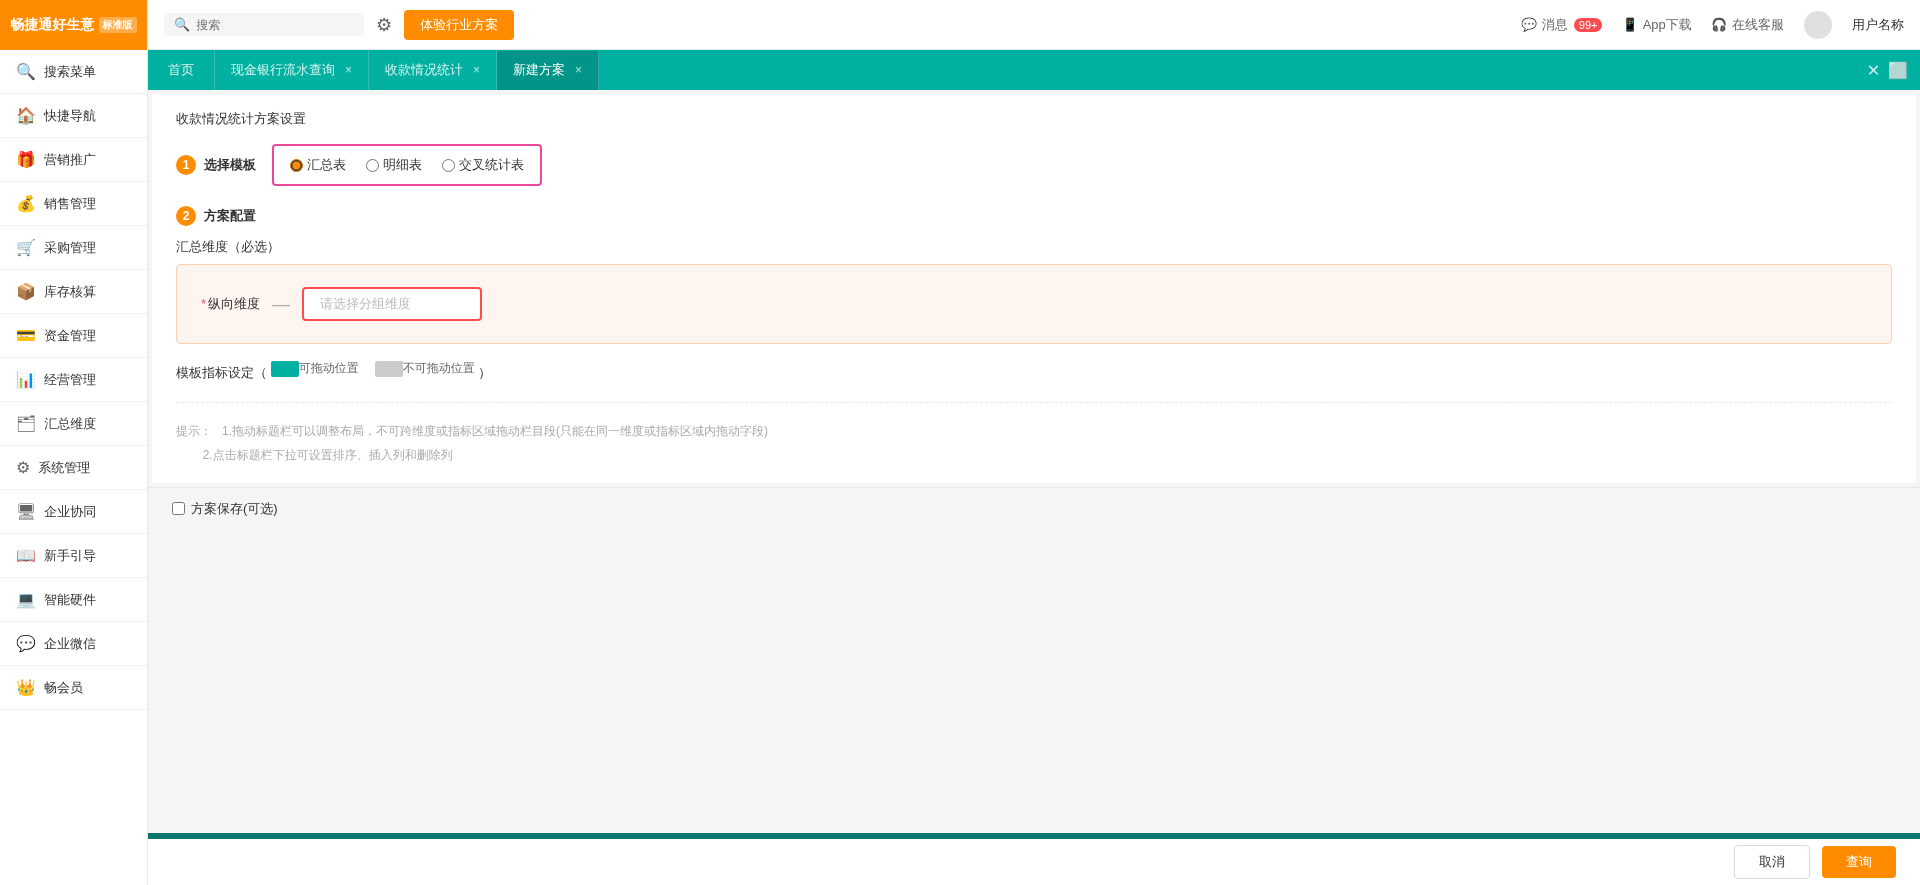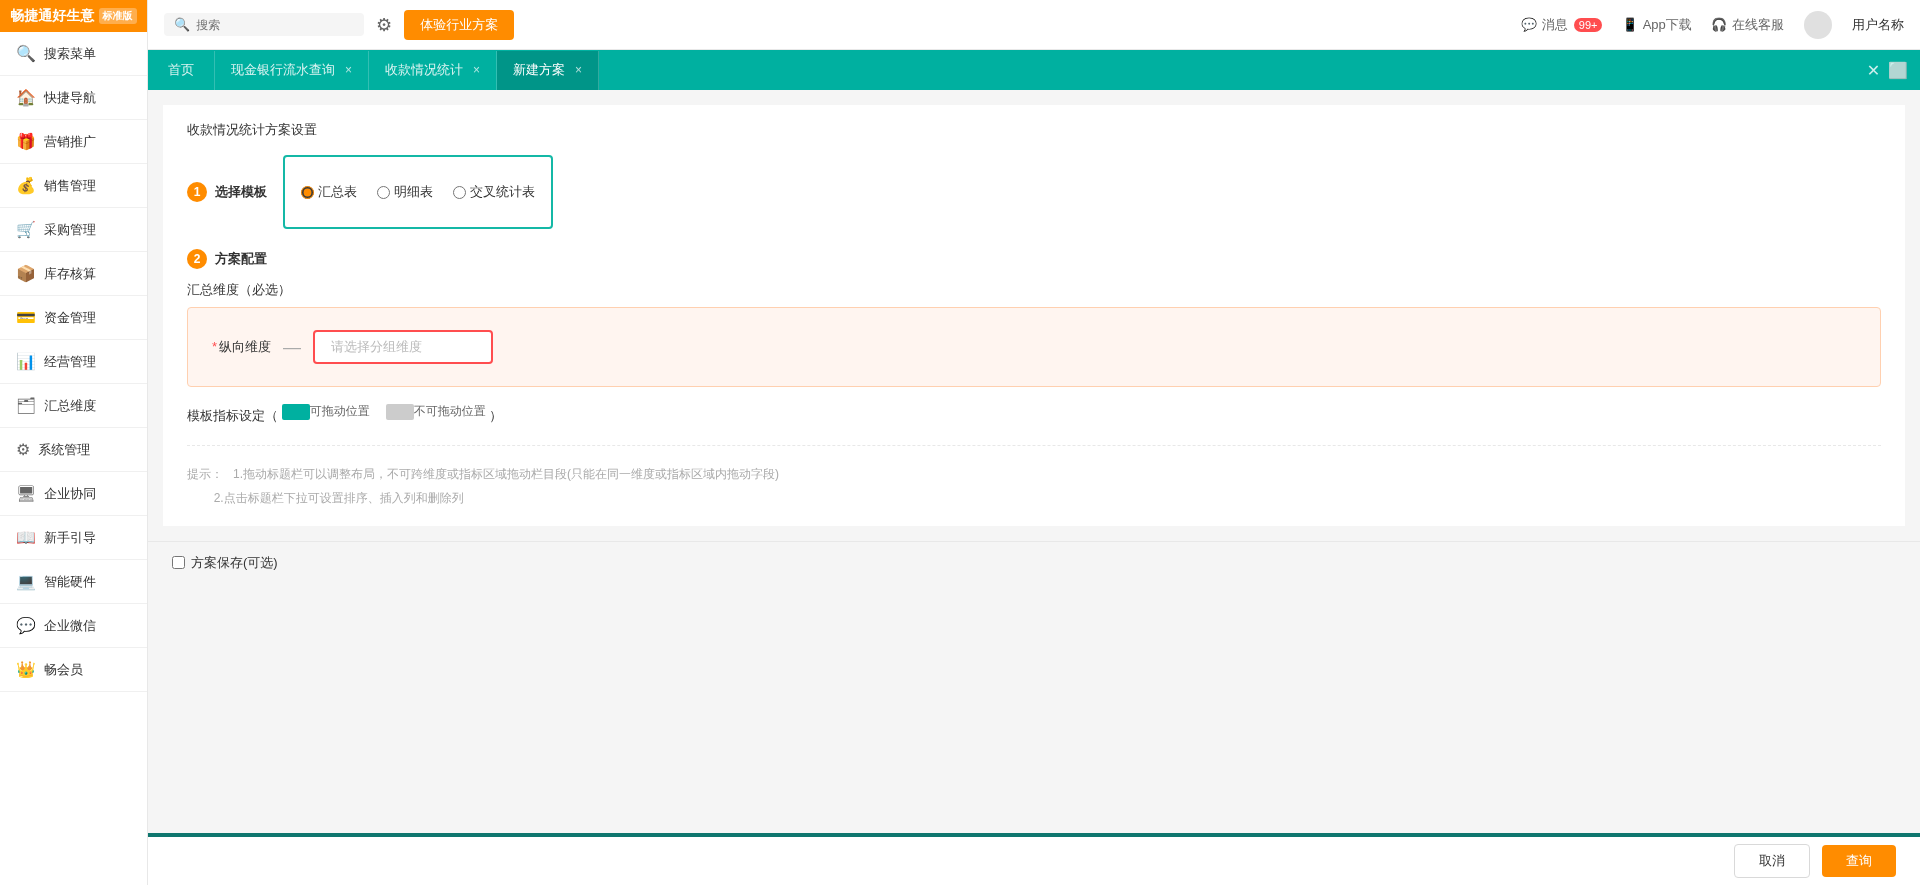--- a/index.html
+++ b/index.html
@@ -9,21 +9,21 @@
     .sidebar {
       width: 148px;
       background: #fff;
       height: 885px;
       display: flex;
       flex-direction: column;
       border-right: 1px solid #e8e8e8;
       flex-shrink: 0;
     }
     .sidebar-logo {
-      height: 32px;
+      height: 50px;
       background: #ff8c00;
       display: flex;
       align-items: center;
       justify-content: center;
       color: #fff;
       font-size: 14px;
       font-weight: bold;
     }
     .sidebar-logo .version-badge {
       font-size: 10px;
@@ -175,21 +175,21 @@
     .content {
       flex: 1;
       overflow-y: auto;
       background: #f5f5f5;
       padding: 0;
     }
 
     
     .page-content {
       background: #fff;
-      margin: 15px;
+      margin: 4px;
       padding: 16px 24px;
     }
 
     .page-title {
       font-size: 13px;
       color: #333;
       margin-bottom: 16px;
     }
 
     
@@ -216,23 +216,23 @@
       flex-shrink: 0;
     }
     .section-title {
       font-size: 13px;
       font-weight: bold;
       color: #333;
     }
 
     
     .template-box {
-      border: 2px solid #14b8a6;
-      border-radius: 4px;
-      padding: 26px 16px;
+      border: 2px solid #ec4899;
+      border-radius: 4px;
+      padding: 10px 16px;
       display: inline-flex;
       align-items: center;
       gap: 20px;
       margin-left: 8px;
     }
     .radio-group {
       display: flex;
       align-items: center;
       gap: 4px;
       cursor: pointer;
@@ -384,21 +384,21 @@
       color: #333;
     }
     .save-option input[type="checkbox"] {
       cursor: pointer;
     }
 
     
     .bottom-bar {
       height: 52px;
       background: #fff;
-      border-top: 4px solid #0f766e;
+      border-top: 6px solid #0f766e;
       display: flex;
       align-items: center;
       justify-content: flex-end;
       padding: 0 24px;
       gap: 12px;
     }
     .btn-cancel {
       background: #fff;
       border: 1px solid #d9d9d9;
       border-radius: 4px;

